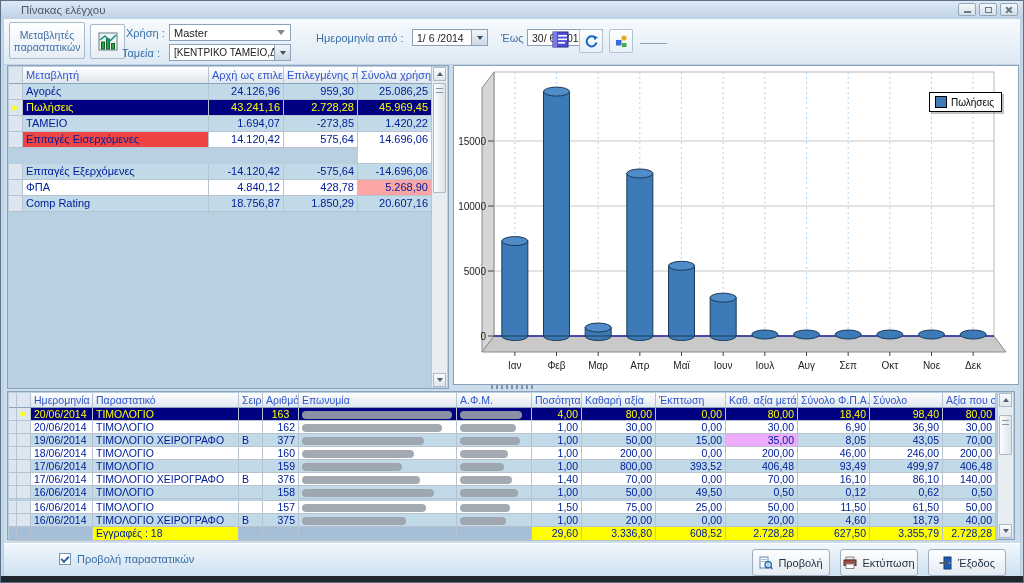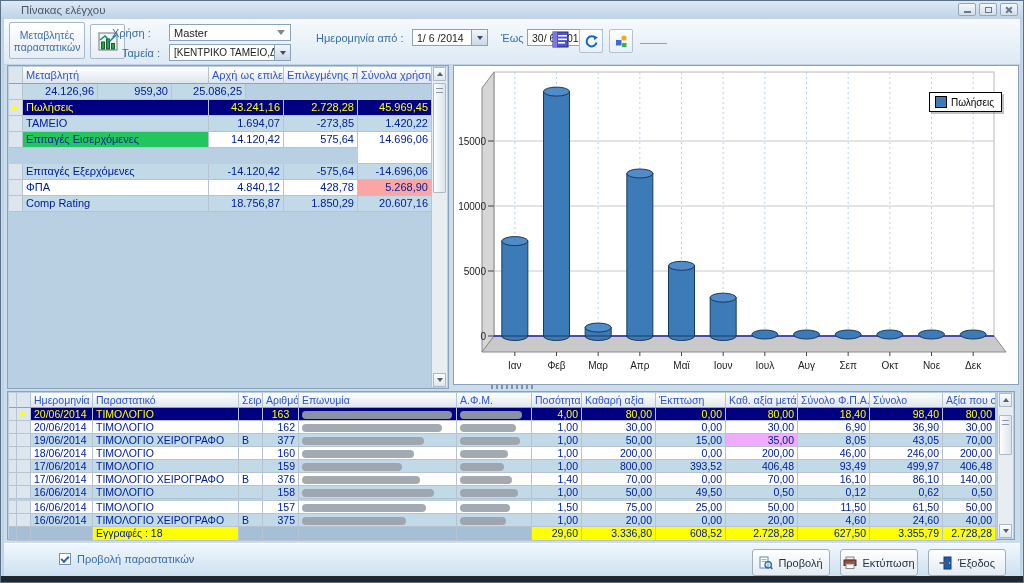--- a/index.html
+++ b/index.html
@@ -88,21 +88,21 @@
     <div class="btn-vars">Μεταβλητές παραστατικών</div>
     <div class="btn-chart">
       <svg width="22" height="22" viewBox="0 0 22 22">
         <rect x="2" y="2" width="18" height="17" fill="#eef6ee" stroke="#6b7b8b"></rect>
         <rect x="4.5" y="11" width="3" height="7" fill="#2e9e4f" stroke="#14632c"></rect>
         <rect x="9.5" y="8" width="3" height="10" fill="#2e9e4f" stroke="#14632c"></rect>
         <rect x="14.5" y="12.5" width="3" height="5.5" fill="#2e9e4f" stroke="#14632c"></rect>
         <polyline points="3,9 8,5 13,10 19,4" fill="none" stroke="#138a8a" stroke-width="1.5"></polyline>
       </svg>
     </div>
-    <span class="tb-label" style="left:108px;top:8px;">Χρήση :</span>
+    <span class="tb-label" style="left:122px;top:8px;">Χρήση :</span>
     <div class="combo" style="left:165px;top:5px;width:122px;height:17px;">
       <span class="val">Master</span>
       <span class="arrow-flat"></span>
     </div>
     <span class="tb-label" style="left:118px;top:28px;">Ταμεία :</span>
     <div class="combo" style="left:165px;top:25px;width:122px;height:17px;">
       <span class="val" style="font-size:10px;">[ΚΕΝΤΡΙΚΟ ΤΑΜΕΙΟ,ΔΙΕΥΙ</span>
       <span class="arrow-btn">
           <i></i>
         </span>
@@ -148,41 +148,42 @@
     <div id="var-grid" style="position:absolute;left:1px;top:1px;">
         <div class="vg-row vg-head">
           <div class="vg-cell sel" style="width: 14px; height: 17px;"></div>
           <div class="vg-cell head" style="width: 186px; height: 17px;">Μεταβλητή</div>
           <div class="vg-cell head" style="width: 75px; height: 17px;">Αρχή ως επιλεγμ...</div>
           <div class="vg-cell head" style="width: 74px; height: 17px;">Επιλεγμένης περ...</div>
           <div class="vg-cell head" style="width: 74px; height: 17px;">Σύνολα χρήσης</div>
         </div>
         <div class="vg-row">
           <div class="vg-cell sel" style="width: 14px; height: 16px;"></div>
+          <div class="vg-cell" style="width: 186px; height: 16px; background: rgb(194, 217, 232);">Αγορές</div>
           <div class="vg-cell num" style="width: 75px; height: 16px; background: rgb(194, 217, 232);">24.126,96</div>
           <div class="vg-cell num" style="width: 74px; height: 16px; background: rgb(194, 217, 232);">959,30</div>
           <div class="vg-cell num" style="width: 74px; height: 16px; background: rgb(194, 217, 232);">25.086,25</div>
         </div>
         <div class="vg-row row-sel">
           <div class="vg-cell sel" style="width: 14px; height: 16px;">▶</div>
           <div class="vg-cell" style="width: 186px; height: 16px;">Πωλήσεις</div>
           <div class="vg-cell num" style="width: 75px; height: 16px;">43.241,16</div>
           <div class="vg-cell num" style="width: 74px; height: 16px;">2.728,28</div>
           <div class="vg-cell num" style="width: 74px; height: 16px;">45.969,45</div>
         </div>
         <div class="vg-row">
           <div class="vg-cell sel" style="width: 14px; height: 16px;"></div>
           <div class="vg-cell" style="width: 186px; height: 16px; background: rgb(194, 217, 232);">ΤΑΜΕΙΟ</div>
           <div class="vg-cell num" style="width: 75px; height: 16px; background: rgb(194, 217, 232);">1.694,07</div>
           <div class="vg-cell num" style="width: 74px; height: 16px; background: rgb(194, 217, 232);">-273,85</div>
           <div class="vg-cell num" style="width: 74px; height: 16px; background: rgb(194, 217, 232);">1.420,22</div>
         </div>
         <div class="vg-row">
           <div class="vg-cell sel" style="width: 14px; height: 16px;"></div>
-          <div class="vg-cell" style="width: 186px; height: 16px; background: #22c55e;">Επιταγές Εισερχόμενες</div>
+          <div class="vg-cell" style="width: 186px; height: 16px; background: #ef4444;">Επιταγές Εισερχόμενες</div>
           <div class="vg-cell num" style="width: 75px; height: 16px; background: rgb(255, 255, 255);">14.120,42</div>
           <div class="vg-cell num" style="width: 74px; height: 16px; background: rgb(255, 255, 255);">575,64</div>
           <div class="vg-cell num" style="width: 74px; height: 32px; background: rgb(255, 255, 255);">14.696,06</div>
         </div>
         <div class="vg-row">
           <div class="vg-cell sel" style="width: 14px; height: 16px;"></div>
           <div class="vg-cell" style="width: 186px; height: 16px; background: rgb(194, 217, 232);">Επιταγές Εξερχόμενες</div>
           <div class="vg-cell num" style="width: 75px; height: 16px; background: rgb(194, 217, 232);">-14.120,42</div>
           <div class="vg-cell num" style="width: 74px; height: 16px; background: rgb(194, 217, 232);">-575,64</div>
           <div class="vg-cell num" style="width: 74px; height: 16px; background: rgb(194, 217, 232);">-14.696,06</div>
@@ -463,21 +464,21 @@
           <div class="vg-cell" style="width: 146px; height: 13px; font-size: 10.5px; line-height: 12px; background: rgb(194, 217, 232);">ΤΙΜΟΛΟΓΙΟ ΧΕΙΡΟΓΡΑΦΟ</div>
           <div class="vg-cell" style="width: 24px; height: 13px; font-size: 10.5px; line-height: 12px; background: rgb(194, 217, 232);">Β</div>
           <div class="vg-cell num" style="width: 36px; height: 13px; font-size: 10.5px; line-height: 12px; background: rgb(194, 217, 232);">375</div>
           <div class="vg-cell" style="width: 158px; height: 13px; font-size: 10.5px; line-height: 12px; background: rgb(194, 217, 232);"><span class="blob" style="width: 104px;"></span></div>
           <div class="vg-cell" style="width: 75px; height: 13px; font-size: 10.5px; line-height: 12px; background: rgb(194, 217, 232);"><span class="blob" style="width: 46px;"></span></div>
           <div class="vg-cell num" style="width: 50px; height: 13px; font-size: 10.5px; line-height: 12px; background: rgb(194, 217, 232);">1,00</div>
           <div class="vg-cell num" style="width: 74px; height: 13px; font-size: 10.5px; line-height: 12px; background: rgb(194, 217, 232);">20,00</div>
           <div class="vg-cell num" style="width: 70px; height: 13px; font-size: 10.5px; line-height: 12px; background: rgb(194, 217, 232);">0,00</div>
           <div class="vg-cell num" style="width: 72px; height: 13px; font-size: 10.5px; line-height: 12px; background: rgb(194, 217, 232);">20,00</div>
           <div class="vg-cell num" style="width: 72px; height: 13px; font-size: 10.5px; line-height: 12px; background: rgb(194, 217, 232);">4,60</div>
-          <div class="vg-cell num" style="width: 73px; height: 13px; font-size: 10.5px; line-height: 12px; background: rgb(194, 217, 232);">24,60</div>
+          <div class="vg-cell num" style="width: 73px; height: 13px; font-size: 10.5px; line-height: 12px; background: rgb(194, 217, 232);">18,79</div>
           <div class="vg-cell num" style="width: 53px; height: 13px; font-size: 10.5px; line-height: 12px; background: rgb(194, 217, 232);">40,00</div>
         </div>
         <div class="vg-row">
           <div class="vg-cell" style="width: 8px; height: 14px; background: rgb(167, 191, 214); line-height: 13px; font-size: 10.5px;"></div>
           <div class="vg-cell" style="width: 14px; height: 14px; background: rgb(167, 191, 214); line-height: 13px; font-size: 10.5px;"></div>
           <div class="vg-cell" style="width: 62px; height: 14px; background: rgb(167, 191, 214); line-height: 13px; font-size: 10.5px;"></div>
           <div class="vg-cell" style="width: 146px; height: 14px; background: rgb(255, 255, 0); line-height: 13px; font-size: 10.5px;">Εγγραφές : 18</div>
           <div class="vg-cell" style="width: 24px; height: 14px; background: rgb(167, 191, 214); line-height: 13px; font-size: 10.5px;"></div>
           <div class="vg-cell" style="width: 36px; height: 14px; background: rgb(167, 191, 214); line-height: 13px; font-size: 10.5px;"></div>
           <div class="vg-cell" style="width: 158px; height: 14px; background: rgb(167, 191, 214); line-height: 13px; font-size: 10.5px;"></div>

